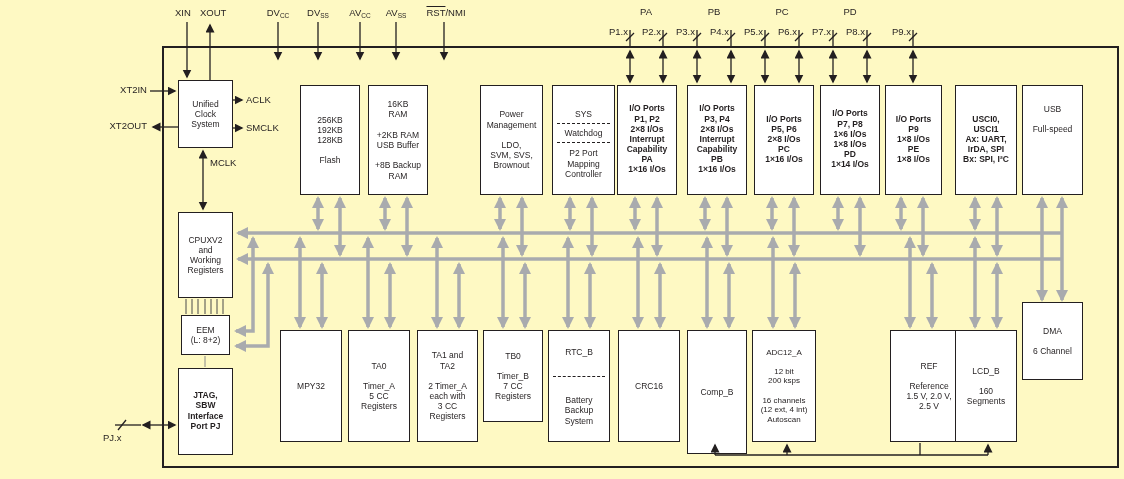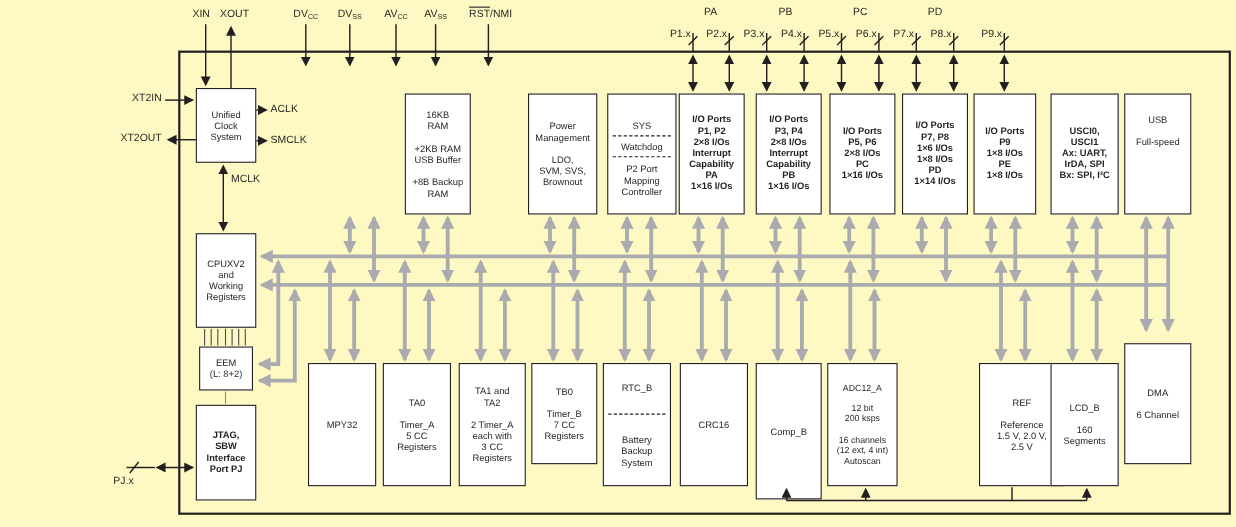--- a/index.html
+++ b/index.html
@@ -197,20 +197,25 @@
 Registers</div>
   <div class="block" style="left:181px;top:315px;width:49px;height:40px">EEM
 (L: 8+2)</div>
   <div class="block split" style="left:178px;top:368px;width:55px;height:87px">
     <div class="part">JTAG,
 SBW
 Interface</div>
     <div class="part">Port PJ</div>
   </div>
 
+  <div class="block" style="left:300px;top:85px;width:60px;height:110px">256KB
+192KB
+128KB
+
+Flash</div>
   <div class="block" style="left:368px;top:85px;width:60px;height:110px">16KB
 RAM
 
 +2KB RAM
 USB Buffer
 
 +8B Backup
 RAM</div>
   <div class="block" style="left:480px;top:85px;width:63px;height:110px">Power
 Management
@@ -315,17 +320,17 @@
 Autoscan</div>
   <div class="block" style="left:890px;top:330px;width:78px;height:112px">REF
 
 Reference
 1.5 V, 2.0 V,
 2.5 V</div>
   <div class="block" style="left:955px;top:330px;width:62px;height:112px">LCD_B
 
 160
 Segments</div>
-  <div class="block" style="left:1022px;top:312px;width:61px;height:110px">DMA
+  <div class="block" style="left:1022px;top:302px;width:61px;height:78px">DMA
 
 6 Channel</div>
 
 </div>
 
 </body></html>

